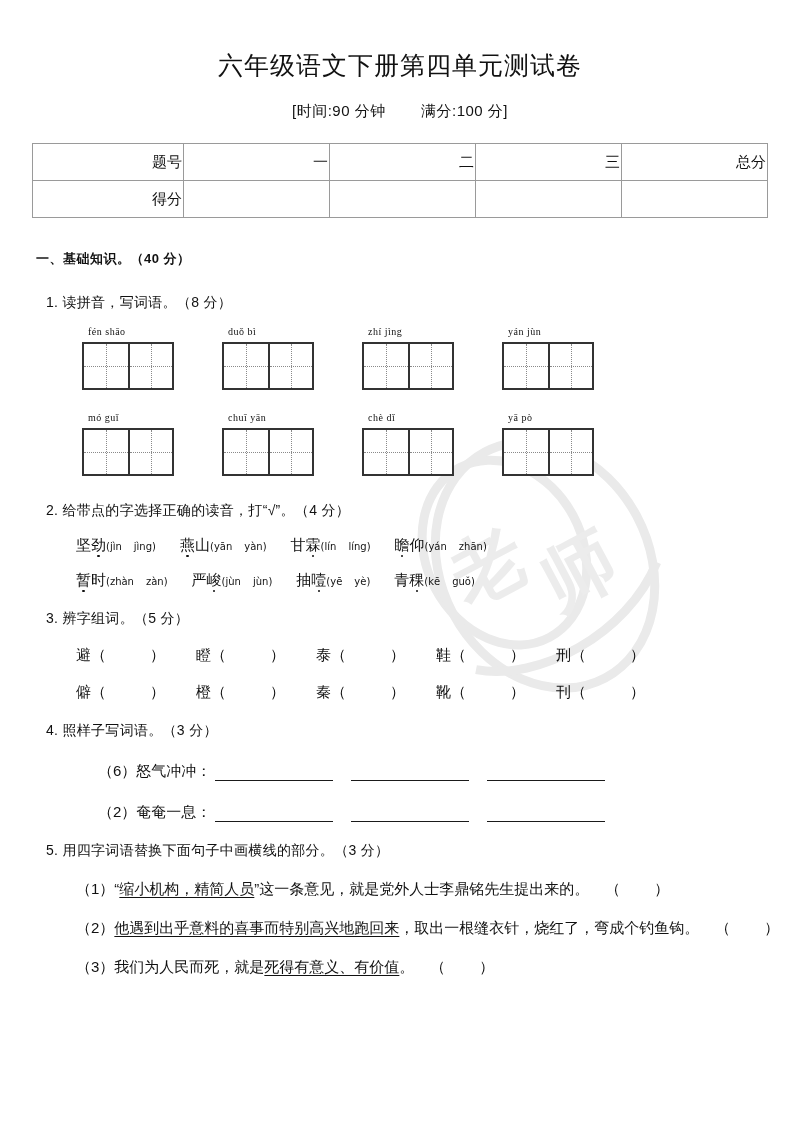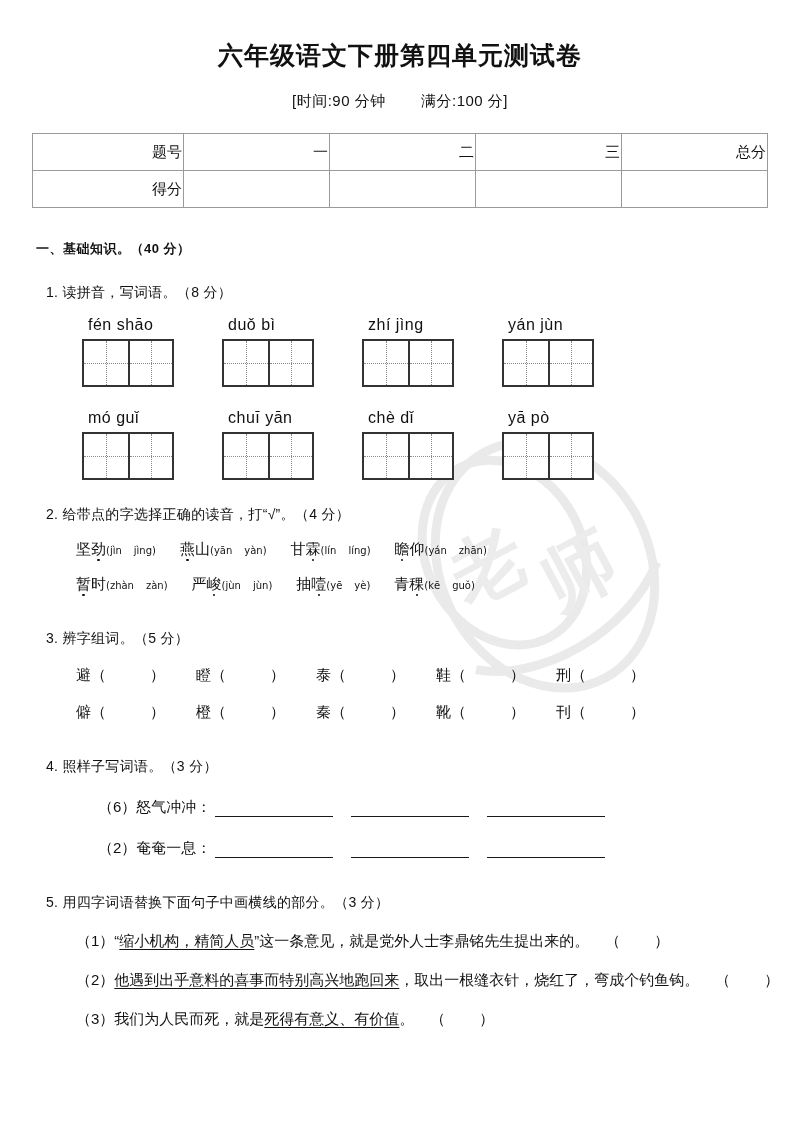--- a/index.html
+++ b/index.html
@@ -34,24 +34,24 @@
     z-index: 0;
   }
   .watermark svg { display: block; }
 
   .content { position: relative; z-index: 2; }
 
   
   .title {
     text-align: center;
     font-family: "Liberation Sans", "DejaVu Sans", sans-serif;
-    font-weight: bold;
+    font-weight: normal;
     font-size: 25px;
     letter-spacing: 1px;
-    padding-top: 40px;
+    padding-top: 50px;
     line-height: 1.2;
   }
   .subtitle {
     text-align: center;
     font-size: 15px;
     margin-top: 22px;
     font-family: "Liberation Sans", "DejaVu Sans", sans-serif;
     letter-spacing: 0.5px;
   }
   .subtitle .gap { display: inline-block; width: 26px; }
@@ -82,38 +82,38 @@
     margin-left: 4px;
     letter-spacing: 0.5px;
   }
   .q-head {
     font-family: "Liberation Sans", "DejaVu Sans", sans-serif;
     font-size: 14px;
     margin-top: 26px;
     margin-left: 14px;
     letter-spacing: 0.3px;
   }
-  .q-head.tight { margin-top: 36px; }
+  .q-head.tight { margin-top: 20px; }
 
   
   .pinyin-row {
     display: flex;
     margin-top: 14px;
     margin-left: 50px;
   }
   .pinyin-row.second { margin-top: 22px; }
   .word-block {
     width: 140px;
     display: flex;
     flex-direction: column;
     align-items: flex-start;
   }
   .pinyin {
-    font-family: Liberation Sans, sans-serif;
-    font-size: 16px;
+    font-family: Liberation Serif, serif;
+    font-size: 10px;
     letter-spacing: 0.5px;
     margin-bottom: 5px;
     padding-left: 6px;
     white-space: nowrap;
   }
   .grid {
     display: flex;
     border: 2px solid #333333;
     background: #ffffff;
   }

